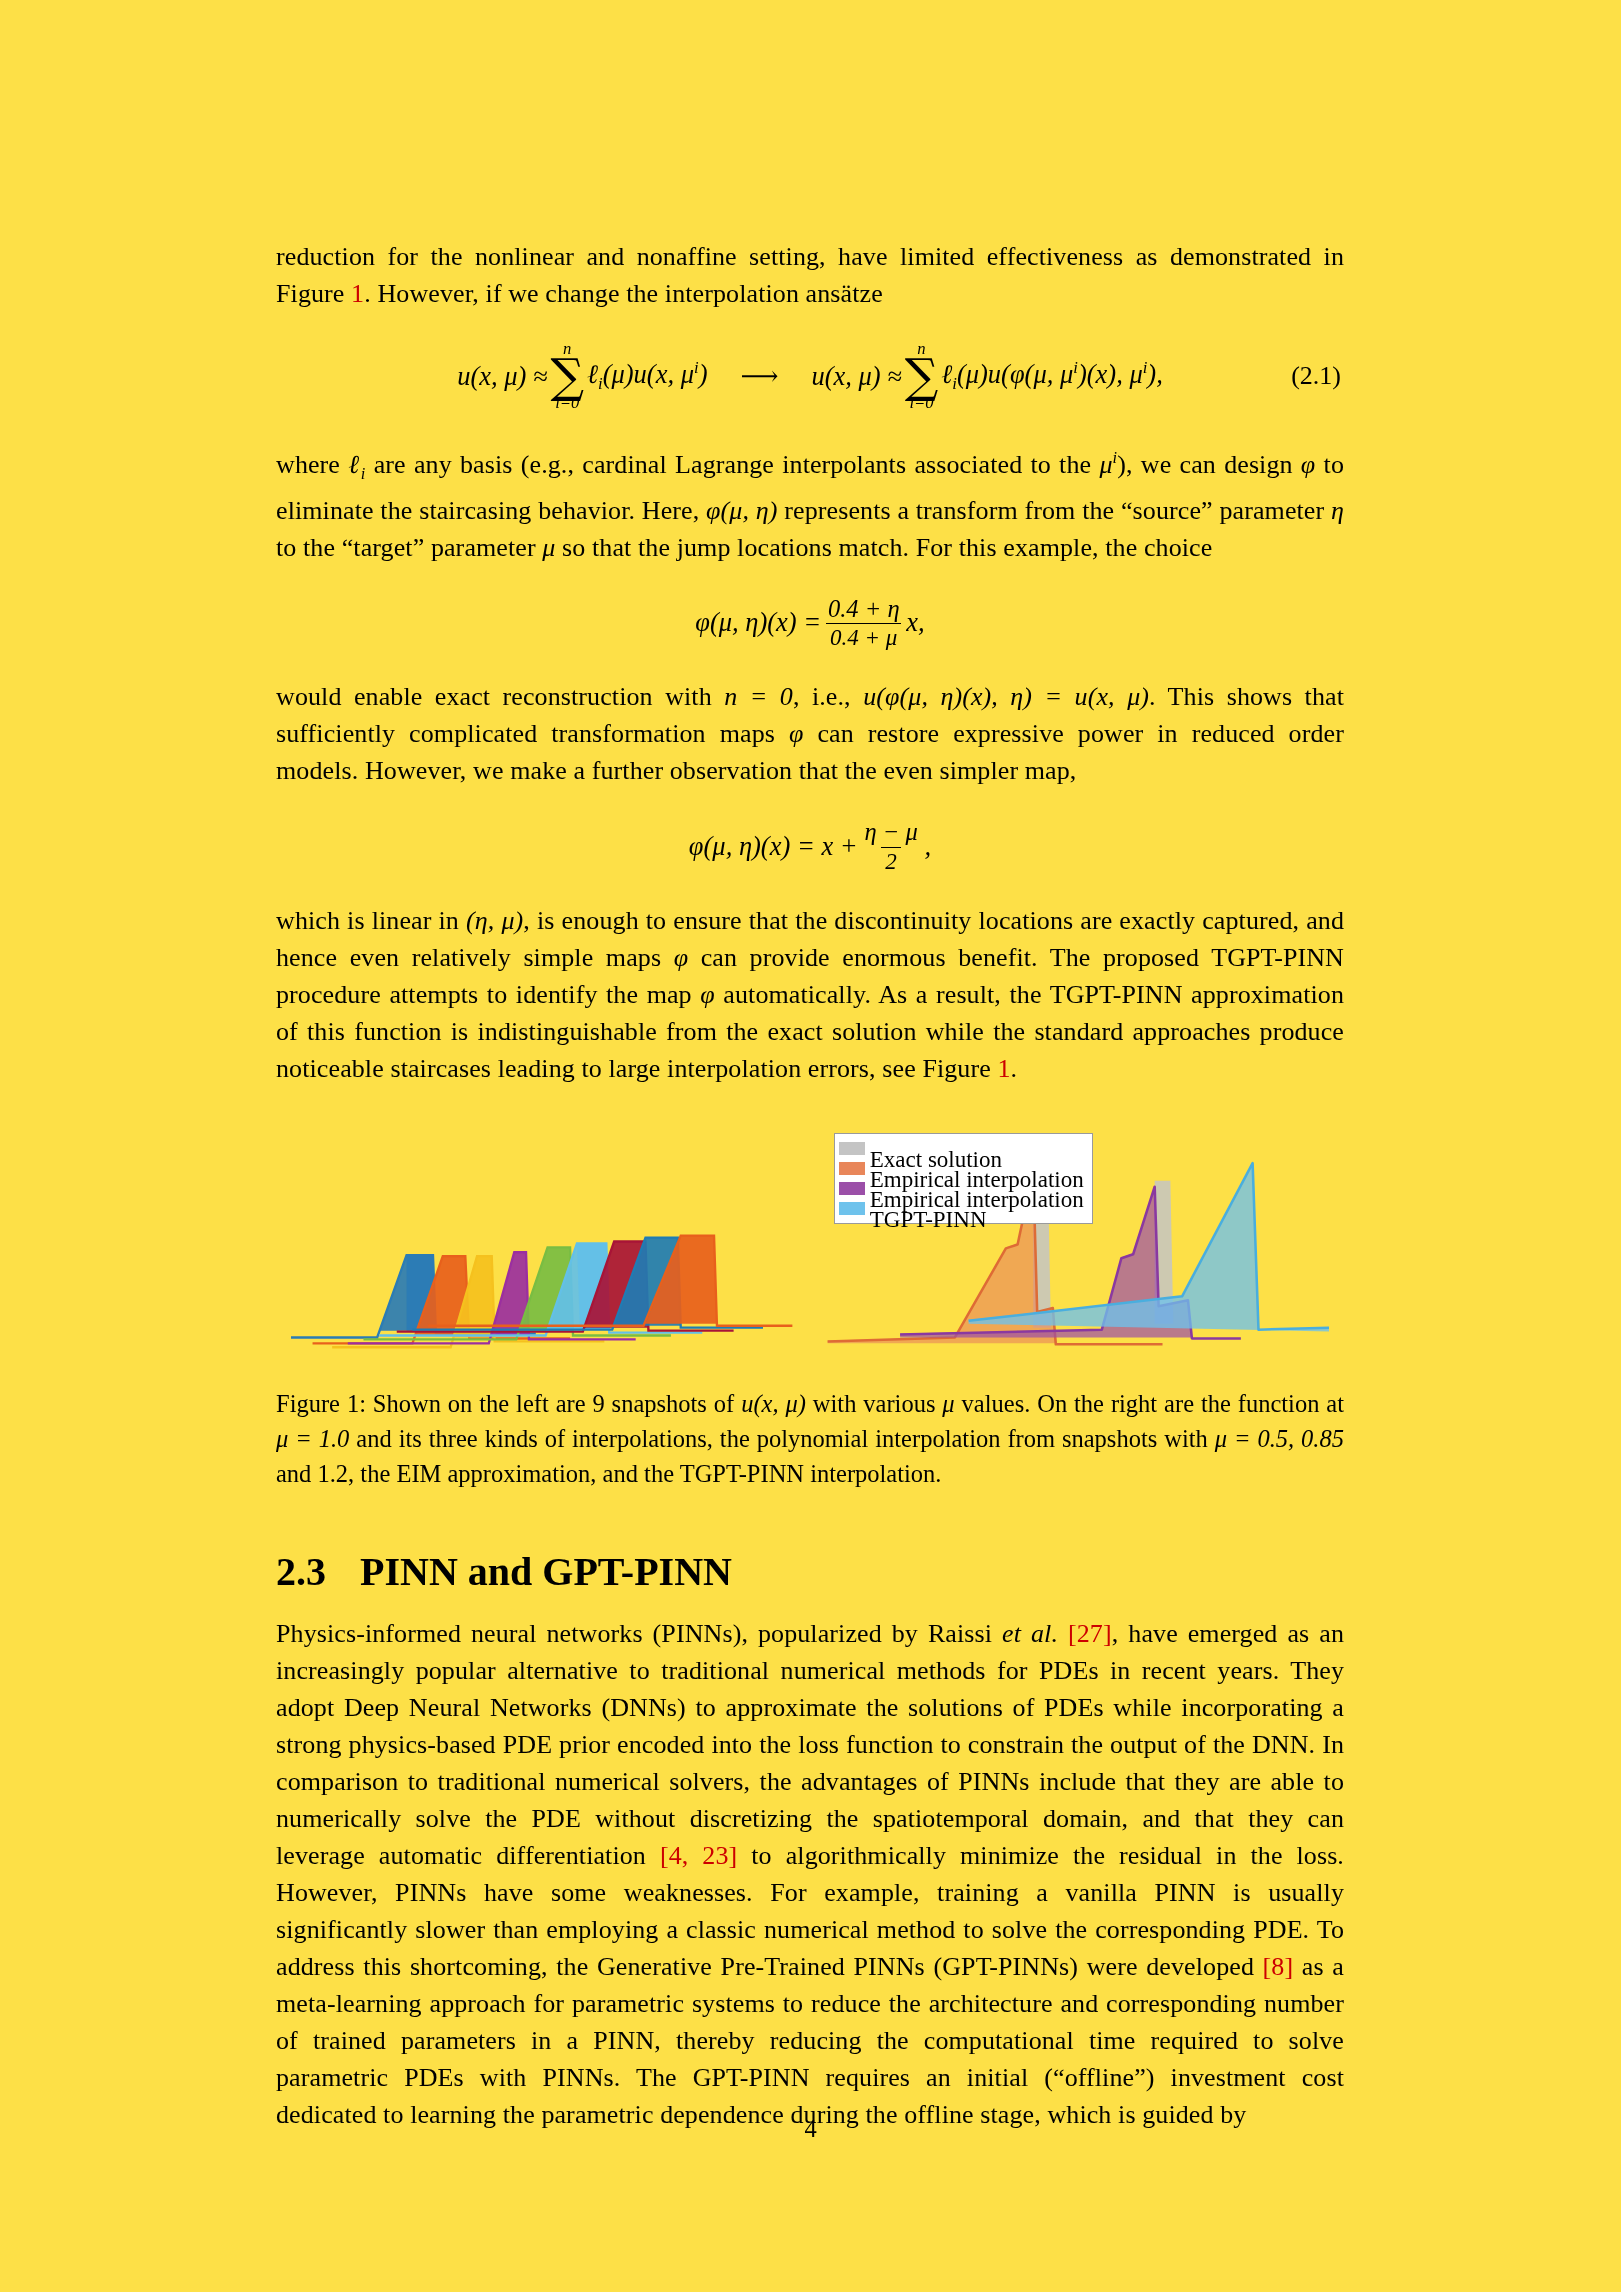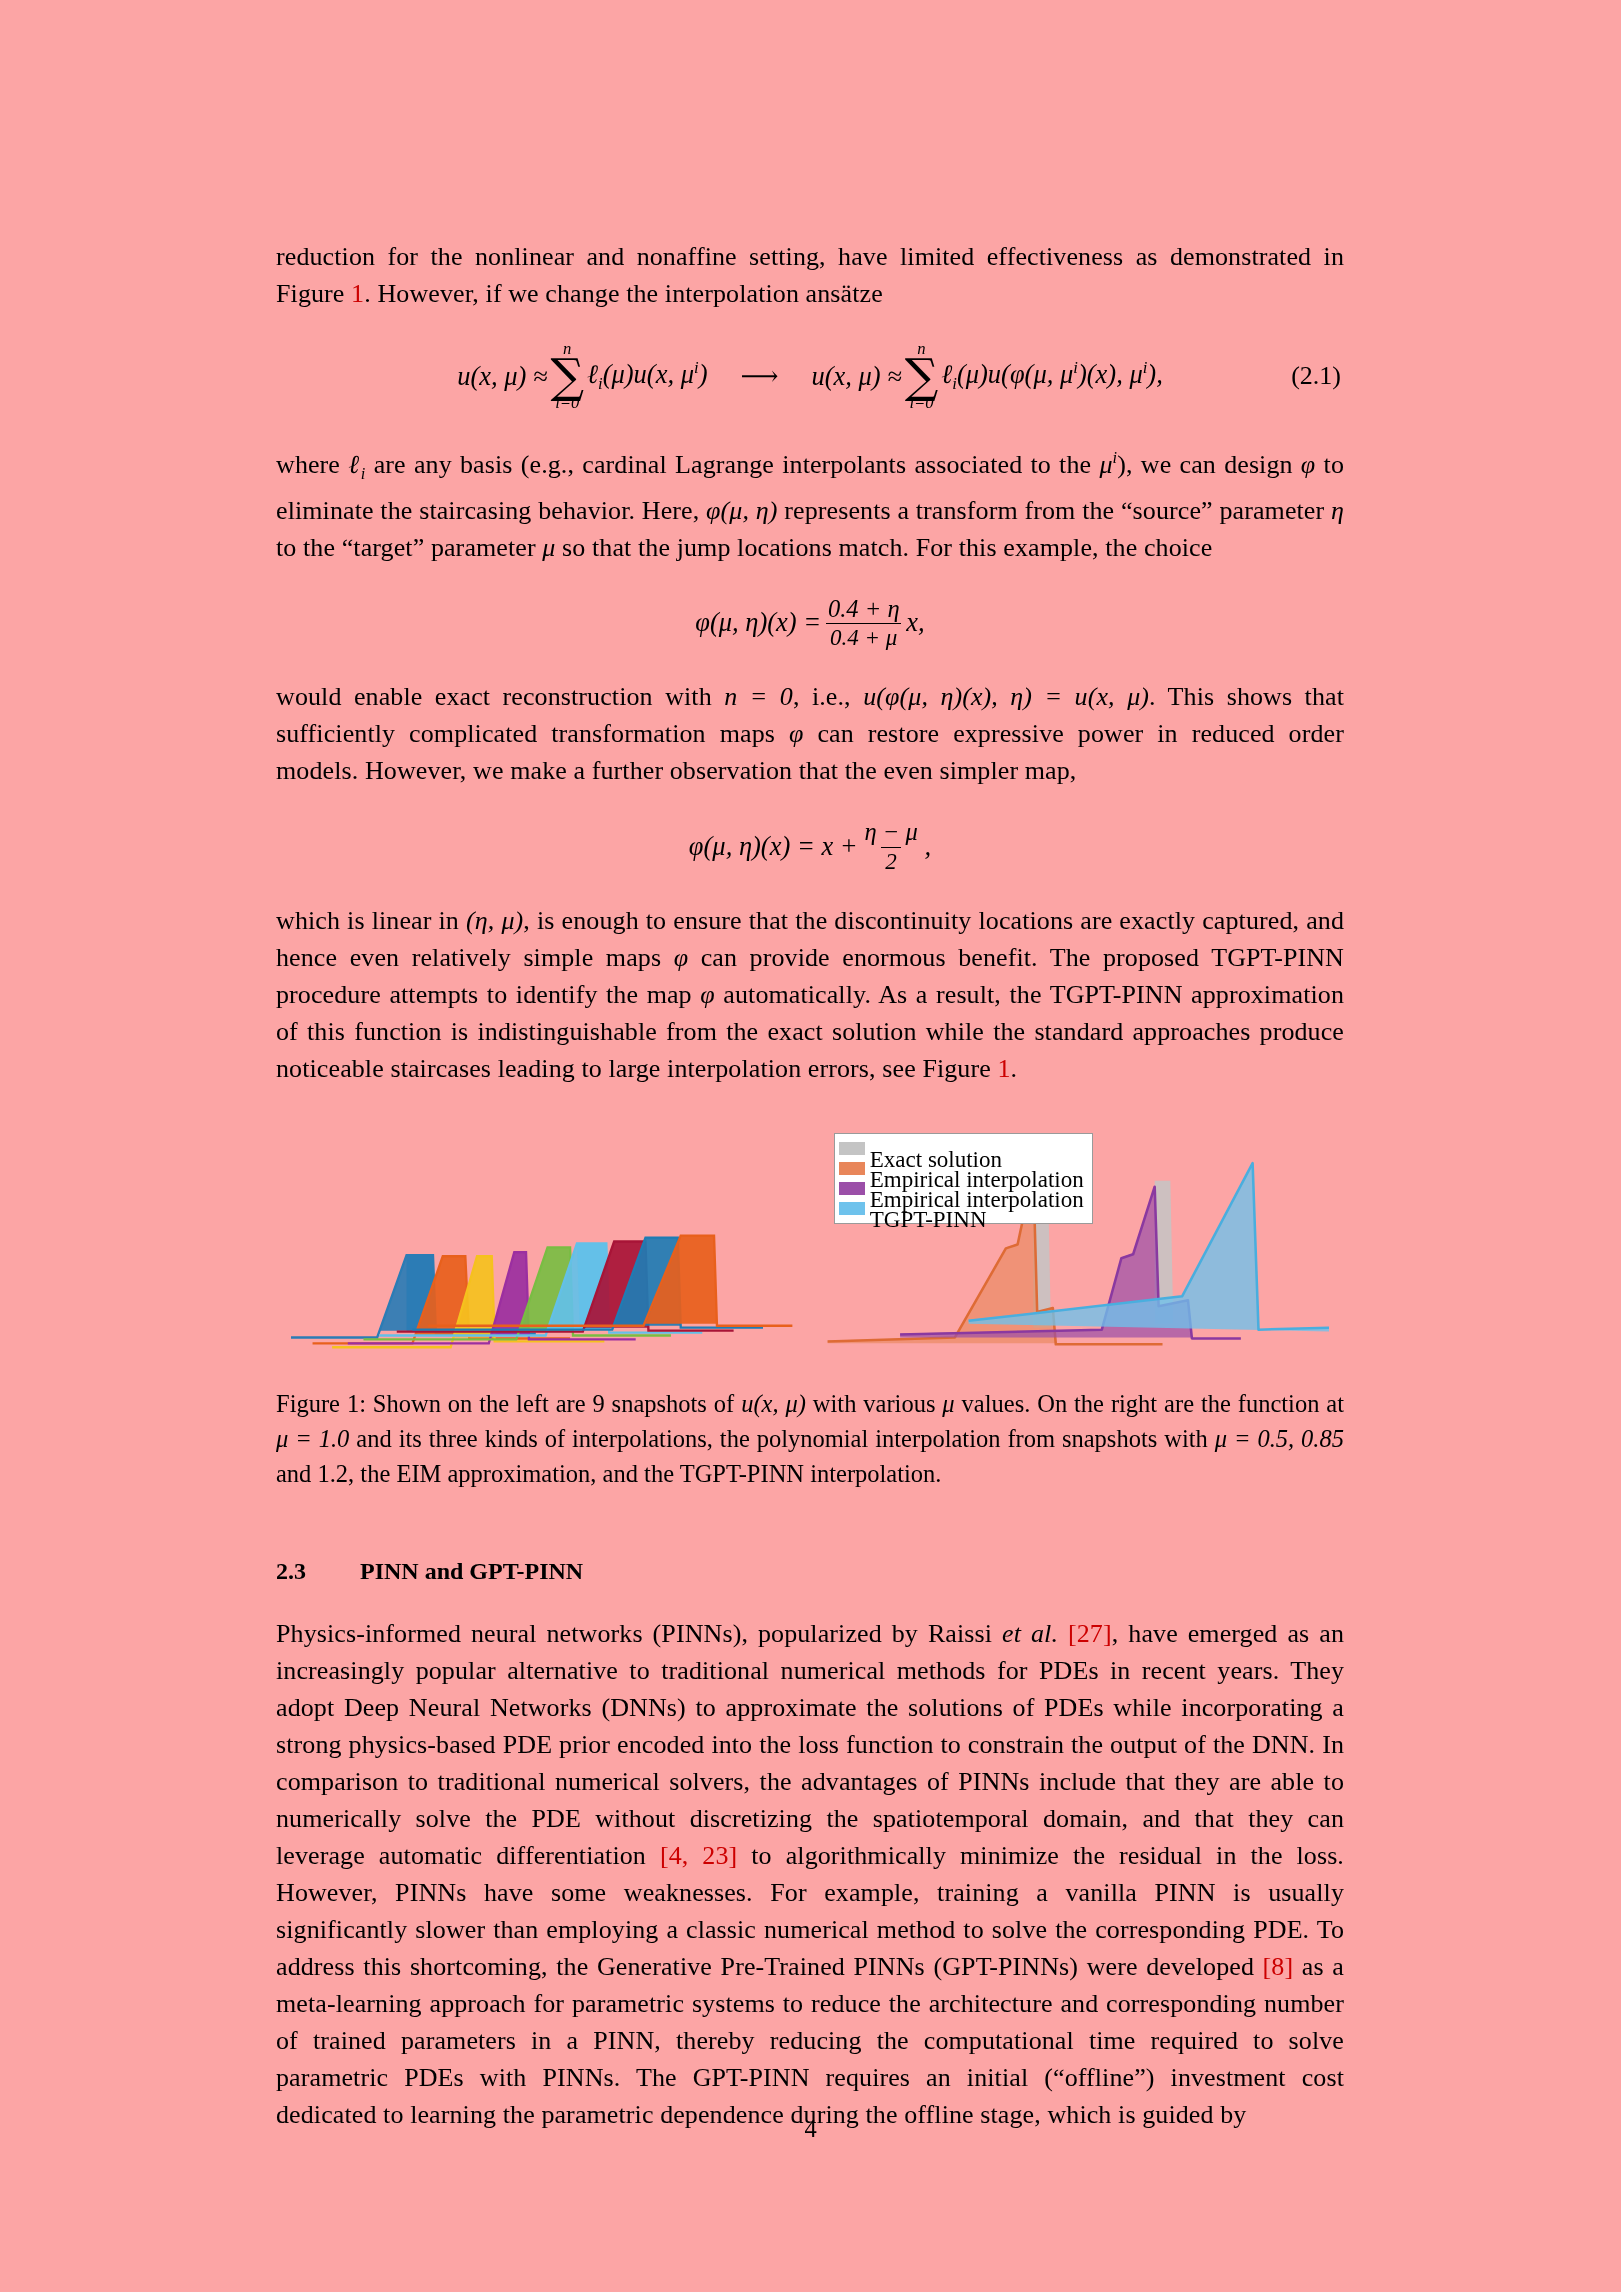--- a/index.html
+++ b/index.html
@@ -8,21 +8,21 @@
     background: #ffffff;
   }
   body {
     font-family: "Liberation Serif", "DejaVu Serif", serif;
     color: #000000;
   }
   .page {
     position: relative;
     width: 1621px;
     height: 2293px;
-    background: #fca5a5;
+    background: #fde047;
     overflow: hidden;
   }
   .content {
     position: absolute;
     left: 276px;
     top: 238px;
     width: 1068px;
   }
   p.body {
     font-size: 26px;
@@ -127,21 +127,21 @@
 
   .caption {
     margin-top: 21.6px;
     font-size: 24.5px;
     line-height: 35px;
     text-align: justify;
   }
 
   
   h2.section {
-    font-size: 24px;
+    font-size: 40px;
     font-weight: bold;
     margin: 61px 0 23.5px 0;
     line-height: 39px;
   }
   h2.section .secnum { display: inline-block; min-width: 84px; }
 
   .pageno {
     position: absolute;
     left: 0;
     right: 0;

